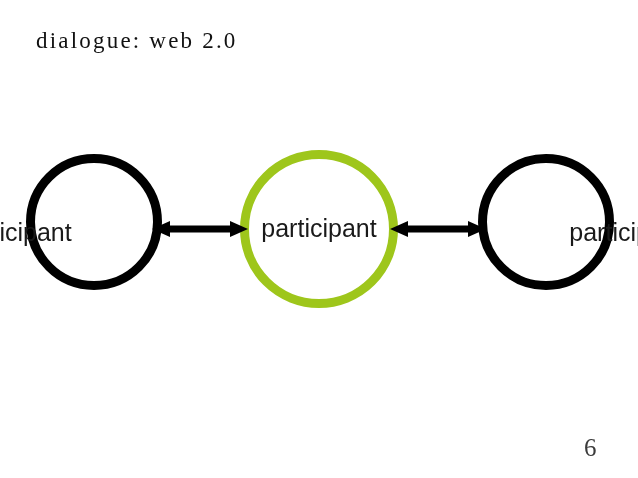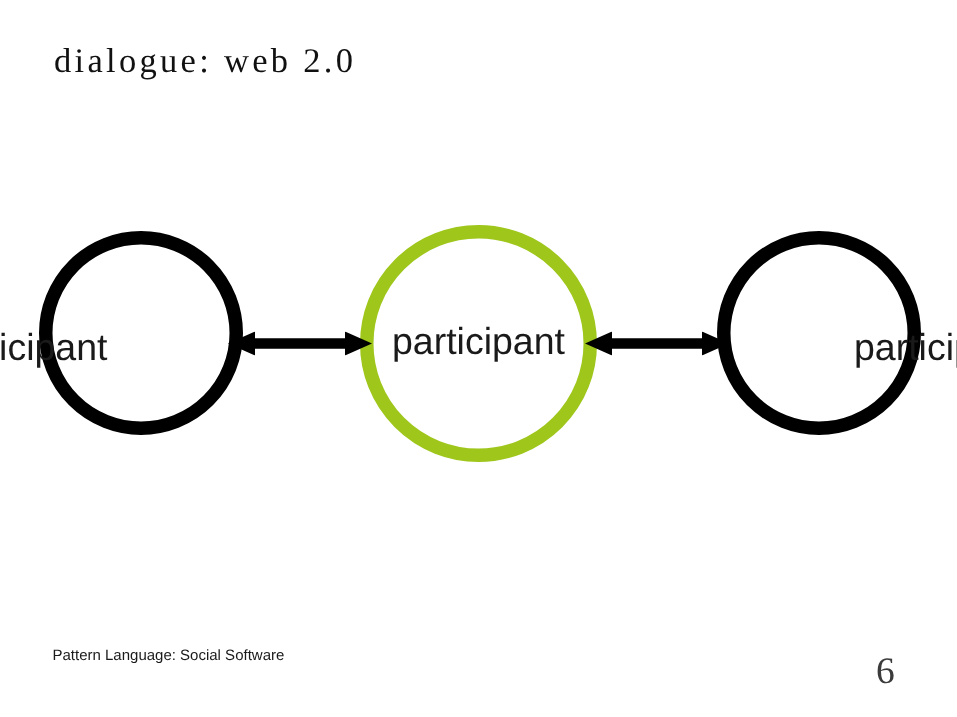--- a/index.html
+++ b/index.html
@@ -139,16 +139,15 @@
       <polygon points="0,8 18,0 18,16" fill="#000000"></polygon>
       <polygon points="96,8 78,0 78,16" fill="#000000"></polygon>
     </svg>
 
     <div class="node-label label-left">participant</div>
     <div class="node-label label-center">participant</div>
     <div class="node-label label-right">participant</div>
 
   </div>
 
-  <div class="footer-note">Pattern Language: Social Software</div>
   <div class="page-number">6</div>
 
 </div>
 
 </body></html>

